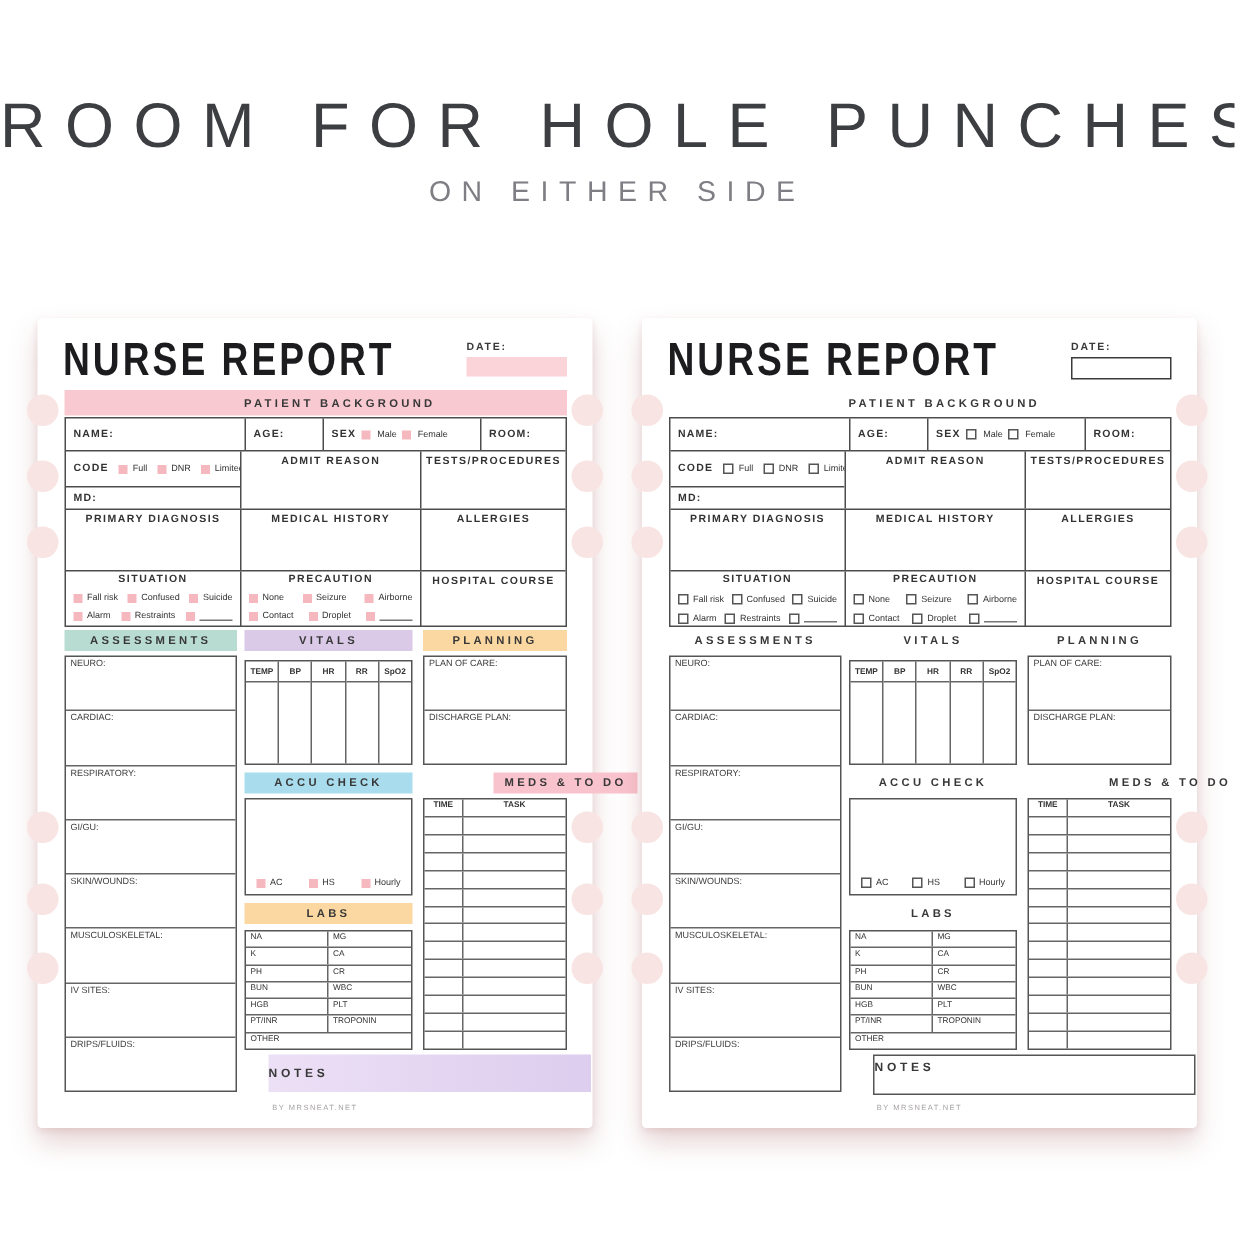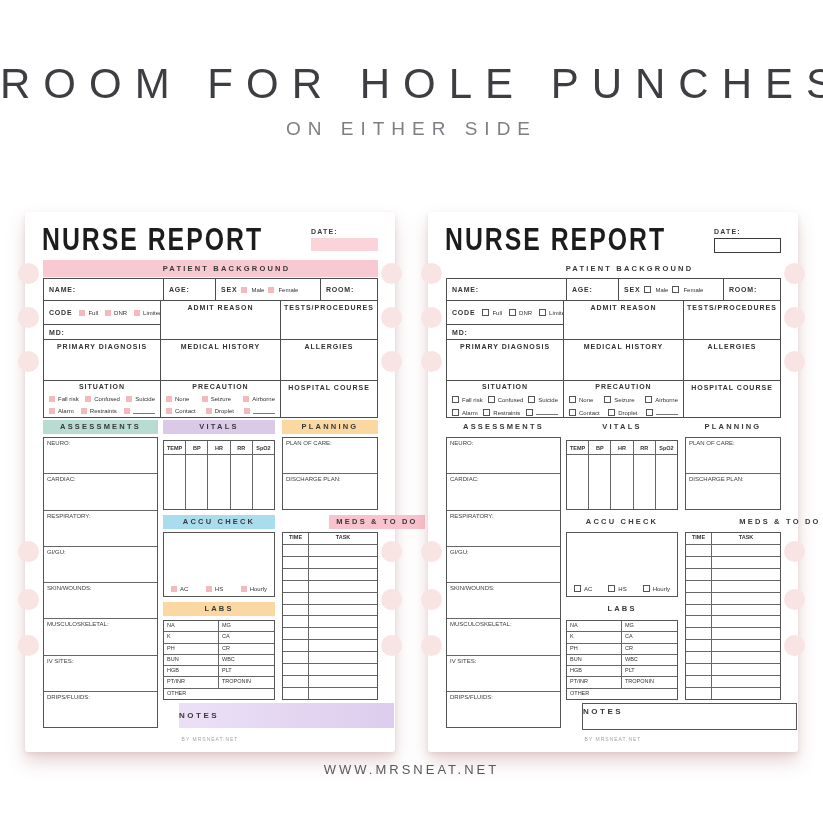--- a/index.html
+++ b/index.html
@@ -669,14 +669,13 @@
           </div>
       <div class="lab-row">
             <div class="lab-other">OTHER</div>
           </div>
     </div>
 
     <div class="notes-bar">NOTES</div>
     <div class="credit">BY MRSNEAT.NET</div>
   </div>
     </div>
-  <div class="site-url">WWW.MRSNEAT.NET</div>
 </div>
 
 </body></html>

